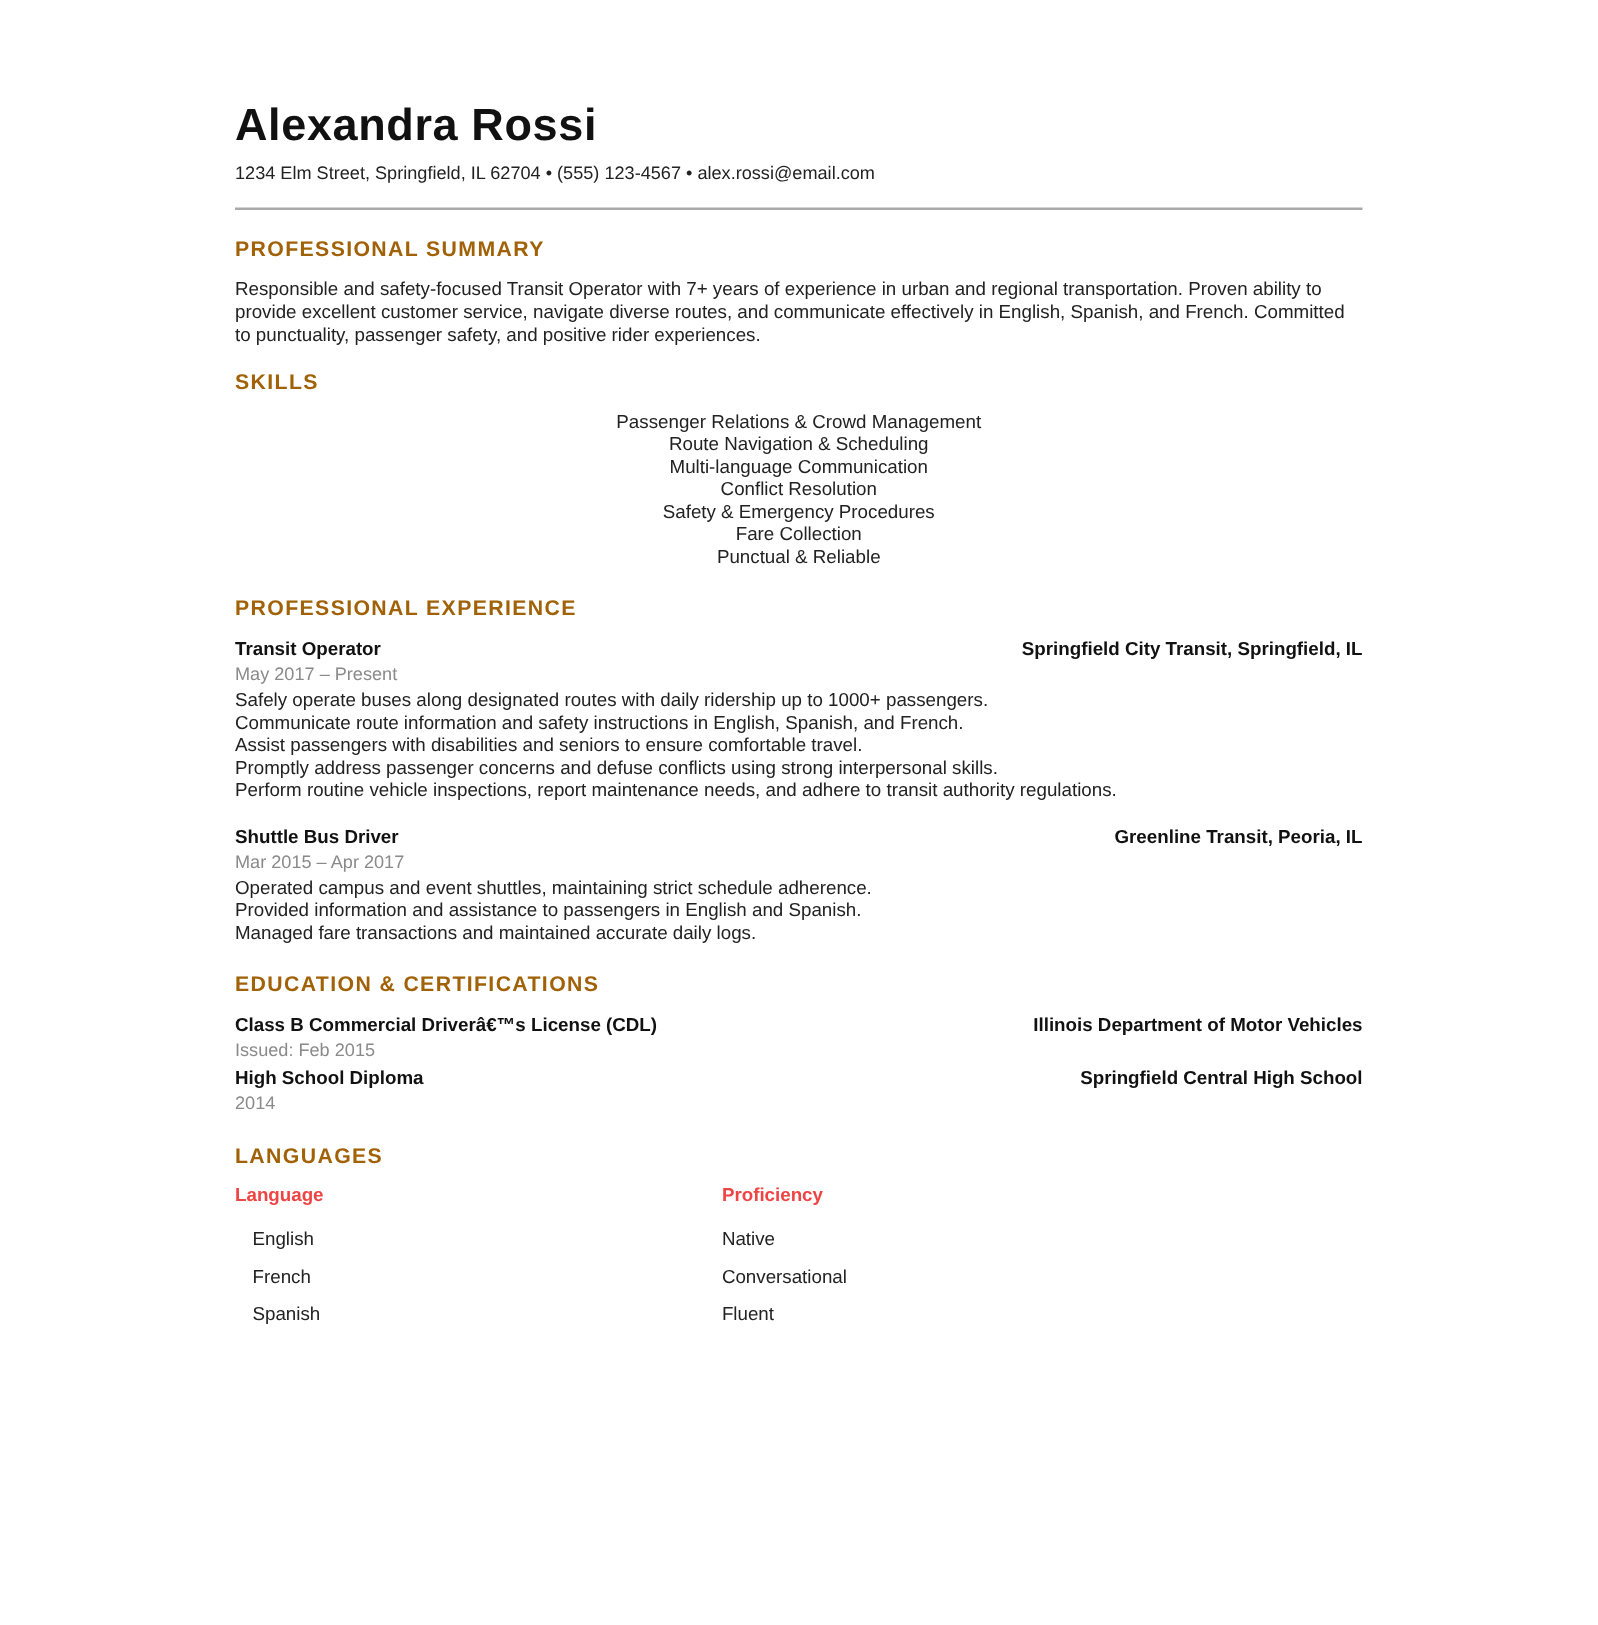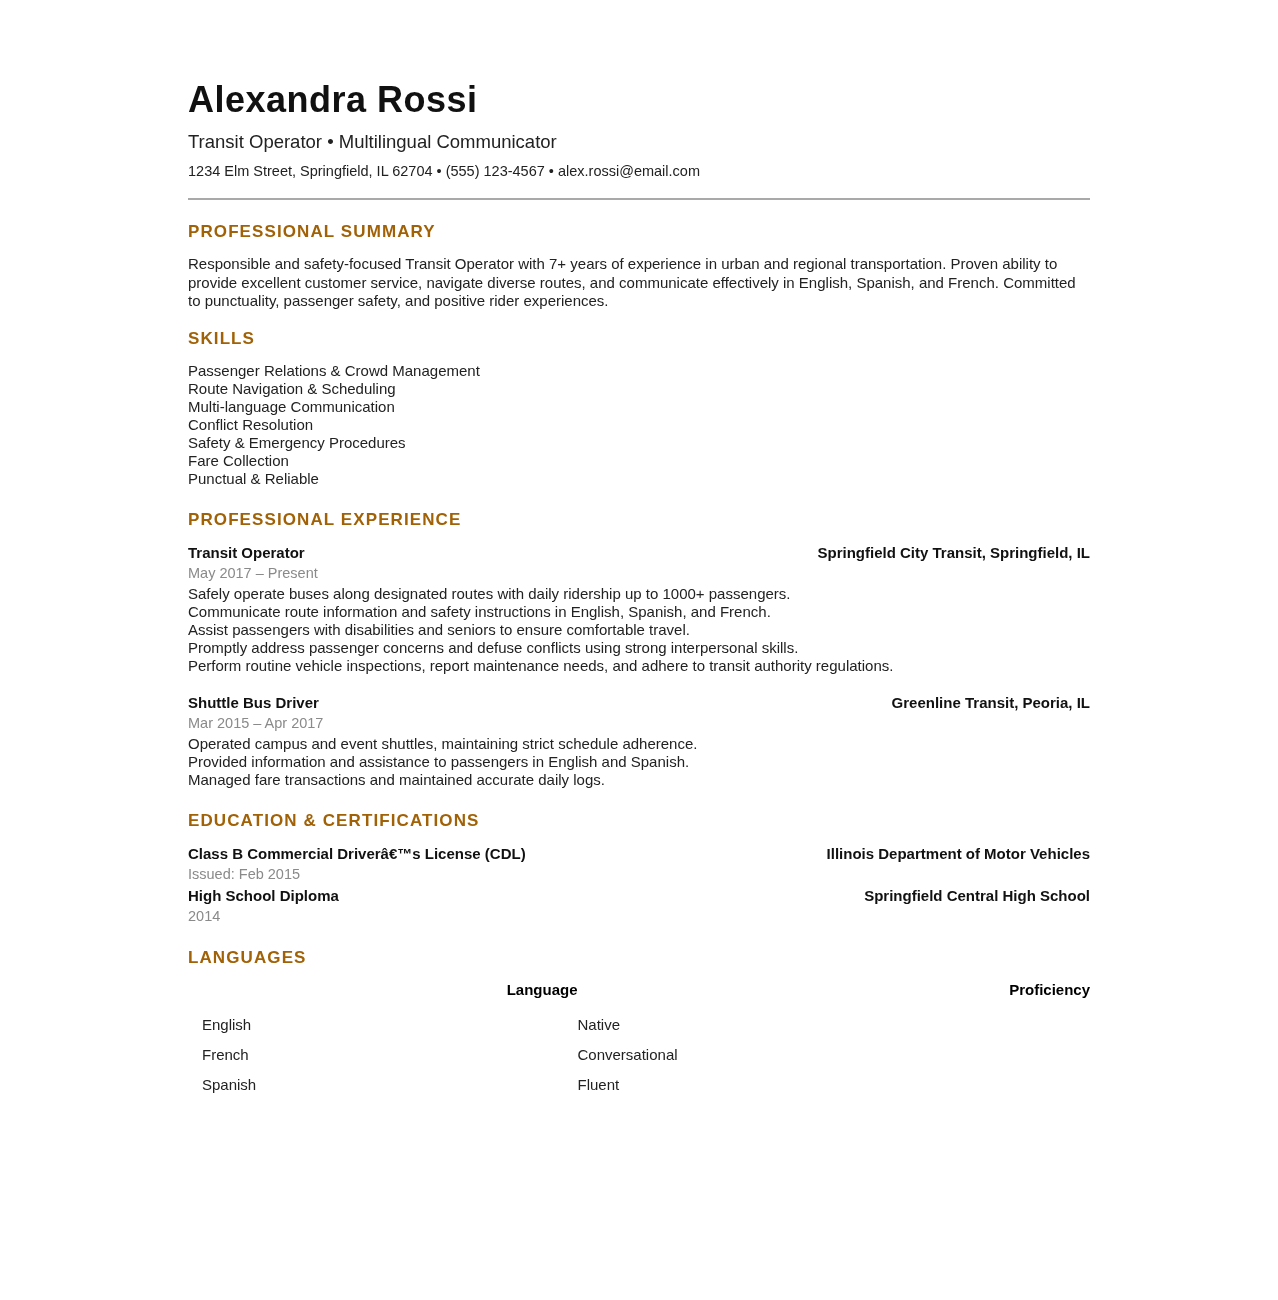--- a/index.html
+++ b/index.html
@@ -62,21 +62,21 @@
   }
   .summary-text {
     font-size: 15px;
     line-height: 18.5px;
     margin: 0;
     color: #222;
     width: 890px;
   }
 
   
-  .skills-list { margin: 0; padding: 0; list-style: none; }
+  .skills-list { margin: 0; padding: 0; list-style: none; text-align: center; }
   .skills-list li {
     font-size: 15px;
     line-height: 18px;
     color: #222;
   }
 
   
   .entry { margin-bottom: 4px; }
   .entry-head {
     display: flex;
@@ -116,23 +116,23 @@
   
   .lang-table {
     border-collapse: collapse;
     margin-top: 12px;
     width: 902px;
     table-layout: fixed;
   }
   .lang-table th {
     font-size: 15px;
     font-weight: bold;
-    text-align: right;
+    text-align: left;
     padding: 0 0 14px 0;
-    color: #000000;
+    color: #ef4444;
   }
   .lang-table td {
     font-size: 15px;
     font-weight: normal;
     text-align: left;
     padding: 4px 0 9px 0;
     color: #222;
   }
   .lang-table .col-lang { width: 380px; }
   .lang-table .col-prof { width: 500px; }
@@ -143,21 +143,20 @@
   #sec-exp     { margin-bottom: 22px; }
   #sec-edu     { margin-bottom: 22px; }
 </style>
 </head>
 <body>
 
 <div class="page">
 
   <div>
     <h1 class="name">Alexandra Rossi</h1>
-    <div class="headline">Transit Operator • Multilingual Communicator</div>
     <div class="contact">1234 Elm Street, Springfield, IL 62704 • (555) 123-4567 • alex.rossi@email.com</div>
     <hr class="rule">
   </div>
 
   <div class="section" id="sec-summary">
     <div class="section-title">PROFESSIONAL SUMMARY</div>
     <p class="summary-text">Responsible and safety-focused Transit Operator with 7+ years of experience in urban and regional transportation. Proven ability to provide excellent customer service, navigate diverse routes, and communicate effectively in English, Spanish, and French. Committed to punctuality, passenger safety, and positive rider experiences.</p>
   </div>
 
   <div class="section" id="sec-skills">

